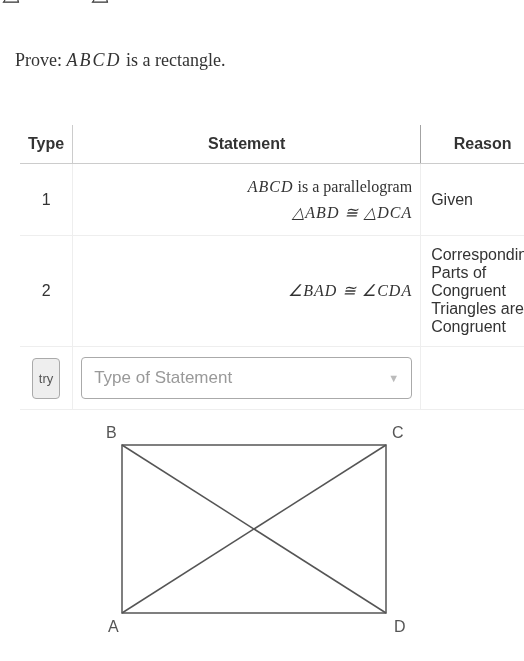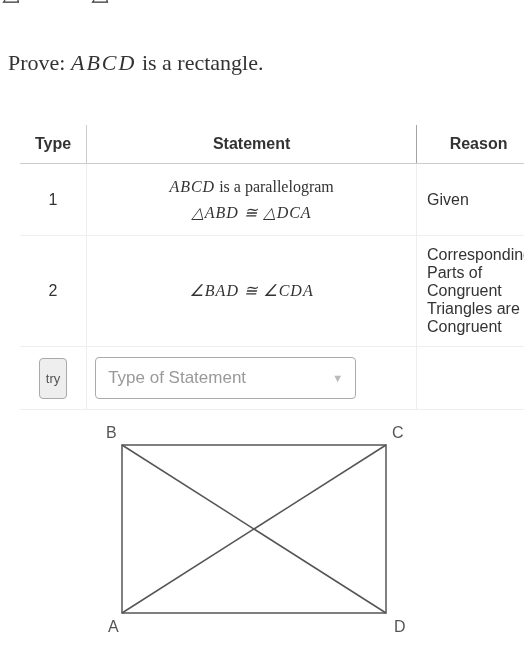--- a/index.html
+++ b/index.html
@@ -17,22 +17,22 @@
     position: absolute;
     top: -20px;
     left: 3px;
     font-size: 22px;
     font-style: italic;
     color: #333;
   }
   .prove {
     position: absolute;
     top: 50px;
-    left: 8px;
-    font-size: 22px;
+    left: 15px;
+    font-size: 18px;
   }
   .prove .label { font-style: normal; }
   .prove .math { font-style: italic; letter-spacing: 2px; }
   .table-wrap {
     position: absolute;
     top: 125px;
     left: 20px;
     width: 520px;
   }
   table {
@@ -53,42 +53,42 @@
     font-family: Arial, Helvetica, sans-serif;
     font-size: 16px;
     padding: 10px 8px;
     border-bottom: 1px solid #eee;
     text-align: center;
     vertical-align: middle;
   }
   td.step-cell { border-right: 1px solid #eee; }
   td.stmt-cell { border-right: 1px solid #eee; }
   td.reason-cell { text-align: left; padding-left: 10px; }
-  .mline { display: block; line-height: 1.6; }
+  .mline { display: block; line-height: 1.6; text-align: right; }
   .mi { font-family: Georgia, serif; font-style: italic; letter-spacing: 1px; }
   .mn { font-family: Georgia, serif; }
   .try-btn {
     display: inline-block;
     border: 1px solid #aaa;
     background: #eee;
     color: #555;
     font-size: 13px;
     font-family: Arial, sans-serif;
     padding: 12px 6px;
     border-radius: 4px;
     cursor: pointer;
   }
   .dropdown {
     display: flex;
     align-items: center;
     justify-content: space-between;
     border: 1px solid #aaa;
     border-radius: 4px;
     padding: 20px 12px;
-    width: 261px;
+    width: 331px;
     height: 42px;
     background: #fff;
   }
   .dropdown .dd-text {
     color: #999;
     font-size: 17px;
     font-family: Arial, sans-serif;
   }
   .dropdown .dd-caret {
     color: #bbb;

